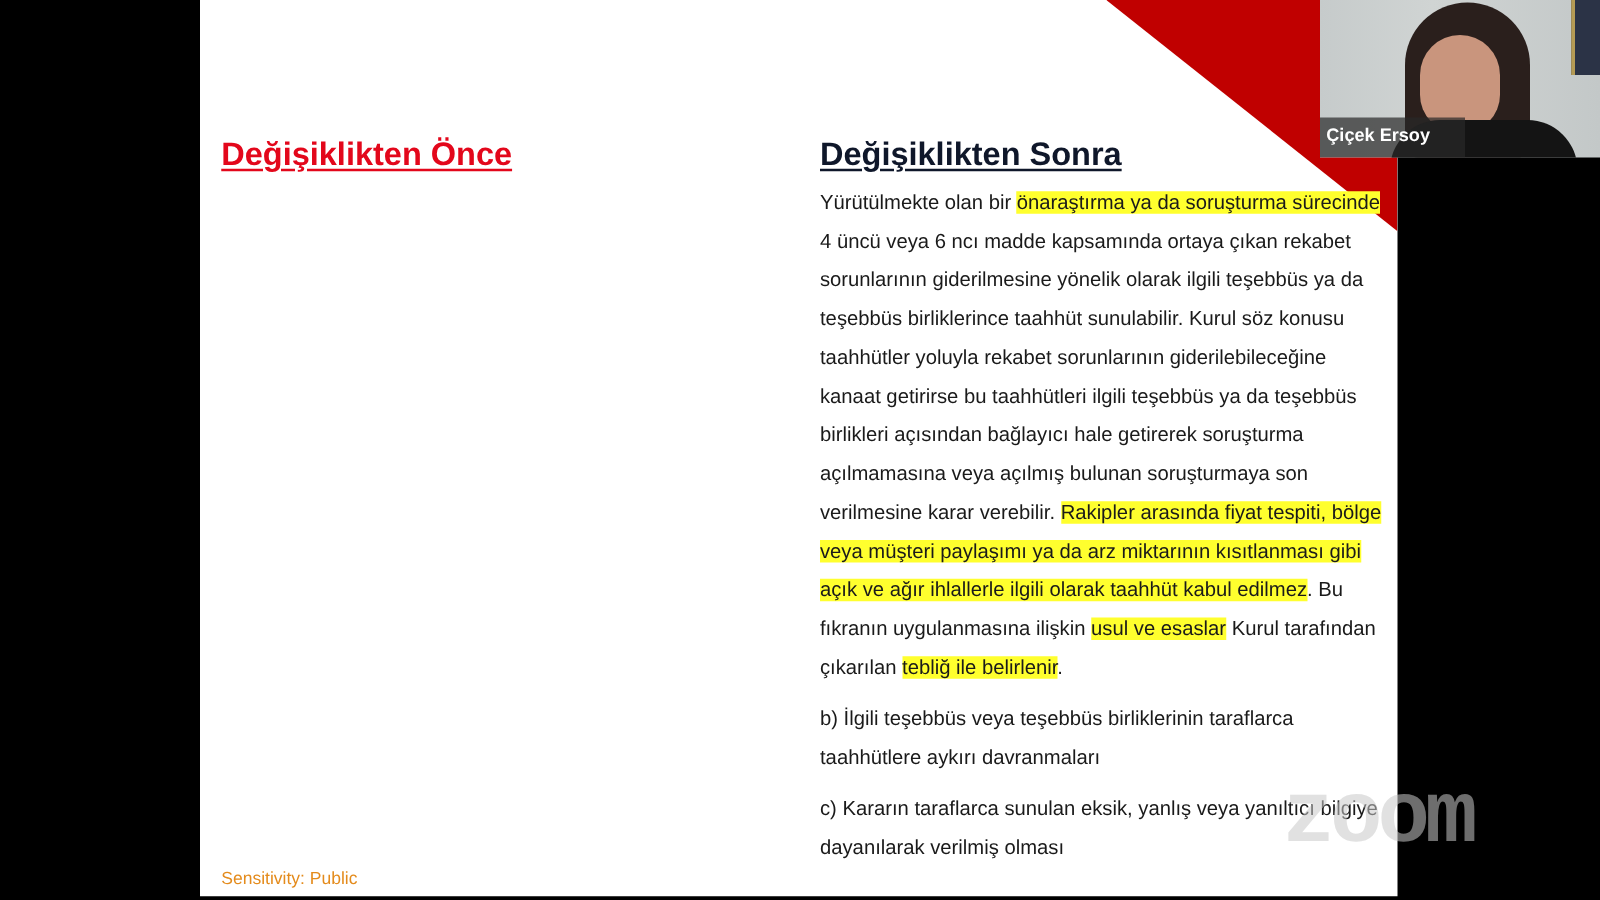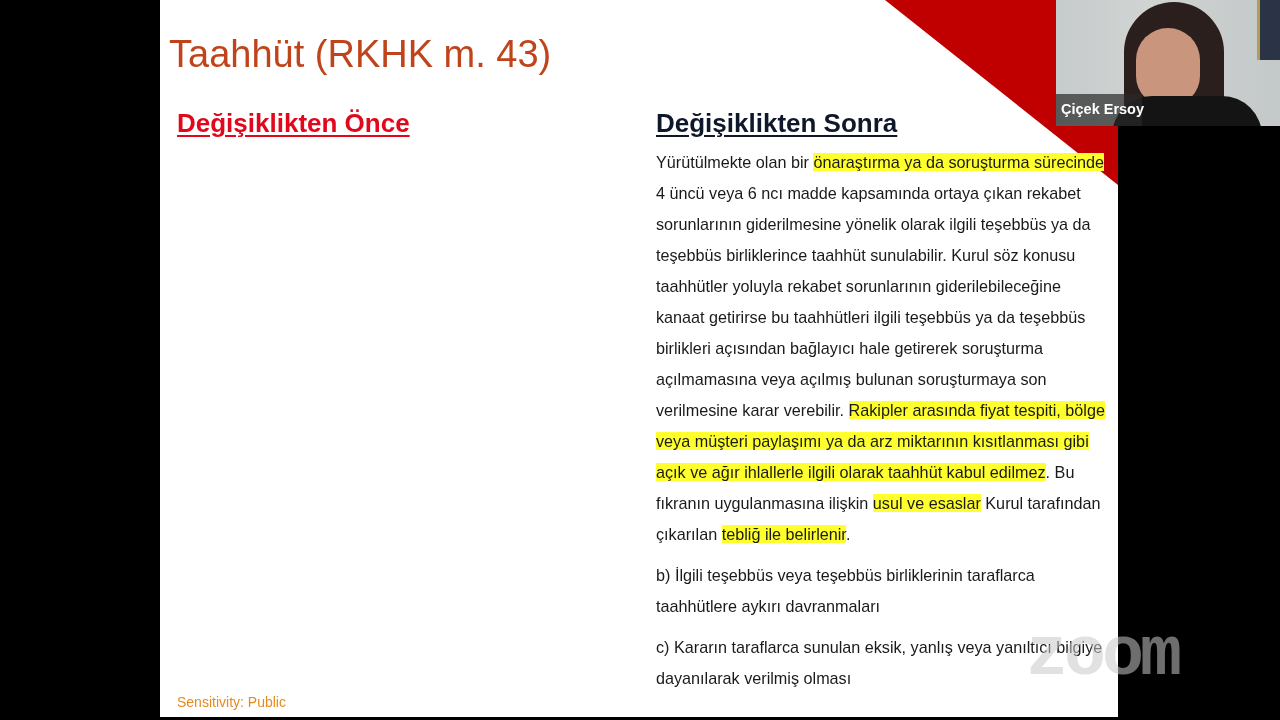--- a/index.html
+++ b/index.html
@@ -52,37 +52,36 @@
     }
     .video-tile .face {
       position:absolute; left:80px; top:28px; width:64px; height:78px;
       background:#c9957d; border-radius:32px 32px 30px 30px;
     }
     .video-tile .body {
       position:absolute; left:56px; top:96px; width:150px; height:40px;
       background:#141414; border-radius:40px 40px 0 0;
     }
     .name-label {
-      position:absolute; left:0; top:94px; height:32px; width:86px;
+      position:absolute; left:0; top:94px; height:32px; width:116px;
       background:rgba(40,40,40,0.7); color:#fff; font-size:14.5px; font-weight:bold;
       line-height:30px; padding-left:5px; box-sizing:border-box; white-space:nowrap;
     }
     .zoom-logo {
       position:absolute; left:1026px; top:626px; font-family:Liberation Mono, monospace;
       font-size:70px; font-weight:bold; letter-spacing:-4px; line-height:60px;
       color:rgba(200,200,200,0.55);
     }
   </style>
 </head>
 <body>
 
 <div class="slide">
   <div class="corner-triangle"></div>
 
-  <h1 class="title">Taahhüt (RKHK m. 43)</h1>
 
   <div class="col-head before">Değişiklikten Önce</div>
   <div class="col-head after">Değişiklikten Sonra</div>
 
   <div class="body-text">
     <p>
       <span>Yürütülmekte olan bir </span><span class="hl">önaraştırma ya da soruşturma sürecinde</span><span> 4 üncü veya 6 ncı madde kapsamında ortaya çıkan rekabet sorunlarının giderilmesine yönelik olarak ilgili teşebbüs ya da teşebbüs birliklerince taahhüt sunulabilir. Kurul söz konusu taahhütler yoluyla rekabet sorunlarının giderilebileceğine kanaat getirirse bu taahhütleri ilgili teşebbüs ya da teşebbüs birlikleri açısından bağlayıcı hale getirerek soruşturma açılmamasına veya açılmış bulunan soruşturmaya son verilmesine karar verebilir. </span><span class="hl">Rakipler arasında fiyat tespiti, bölge veya müşteri paylaşımı ya da arz miktarının kısıtlanması gibi açık ve ağır ihlallerle ilgili olarak taahhüt kabul edilmez</span><span>. Bu fıkranın uygulanmasına ilişkin </span><span class="hl">usul ve esaslar</span><span> Kurul tarafından çıkarılan </span><span class="hl">tebliğ ile belirlenir</span><span>.</span>
     </p>
     <p>b) İlgili teşebbüs veya teşebbüs birliklerinin taraflarca taahhütlere aykırı davranmaları</p>
     <p>c) Kararın taraflarca sunulan eksik, yanlış veya yanıltıcı bilgiye dayanılarak verilmiş olması</p>

